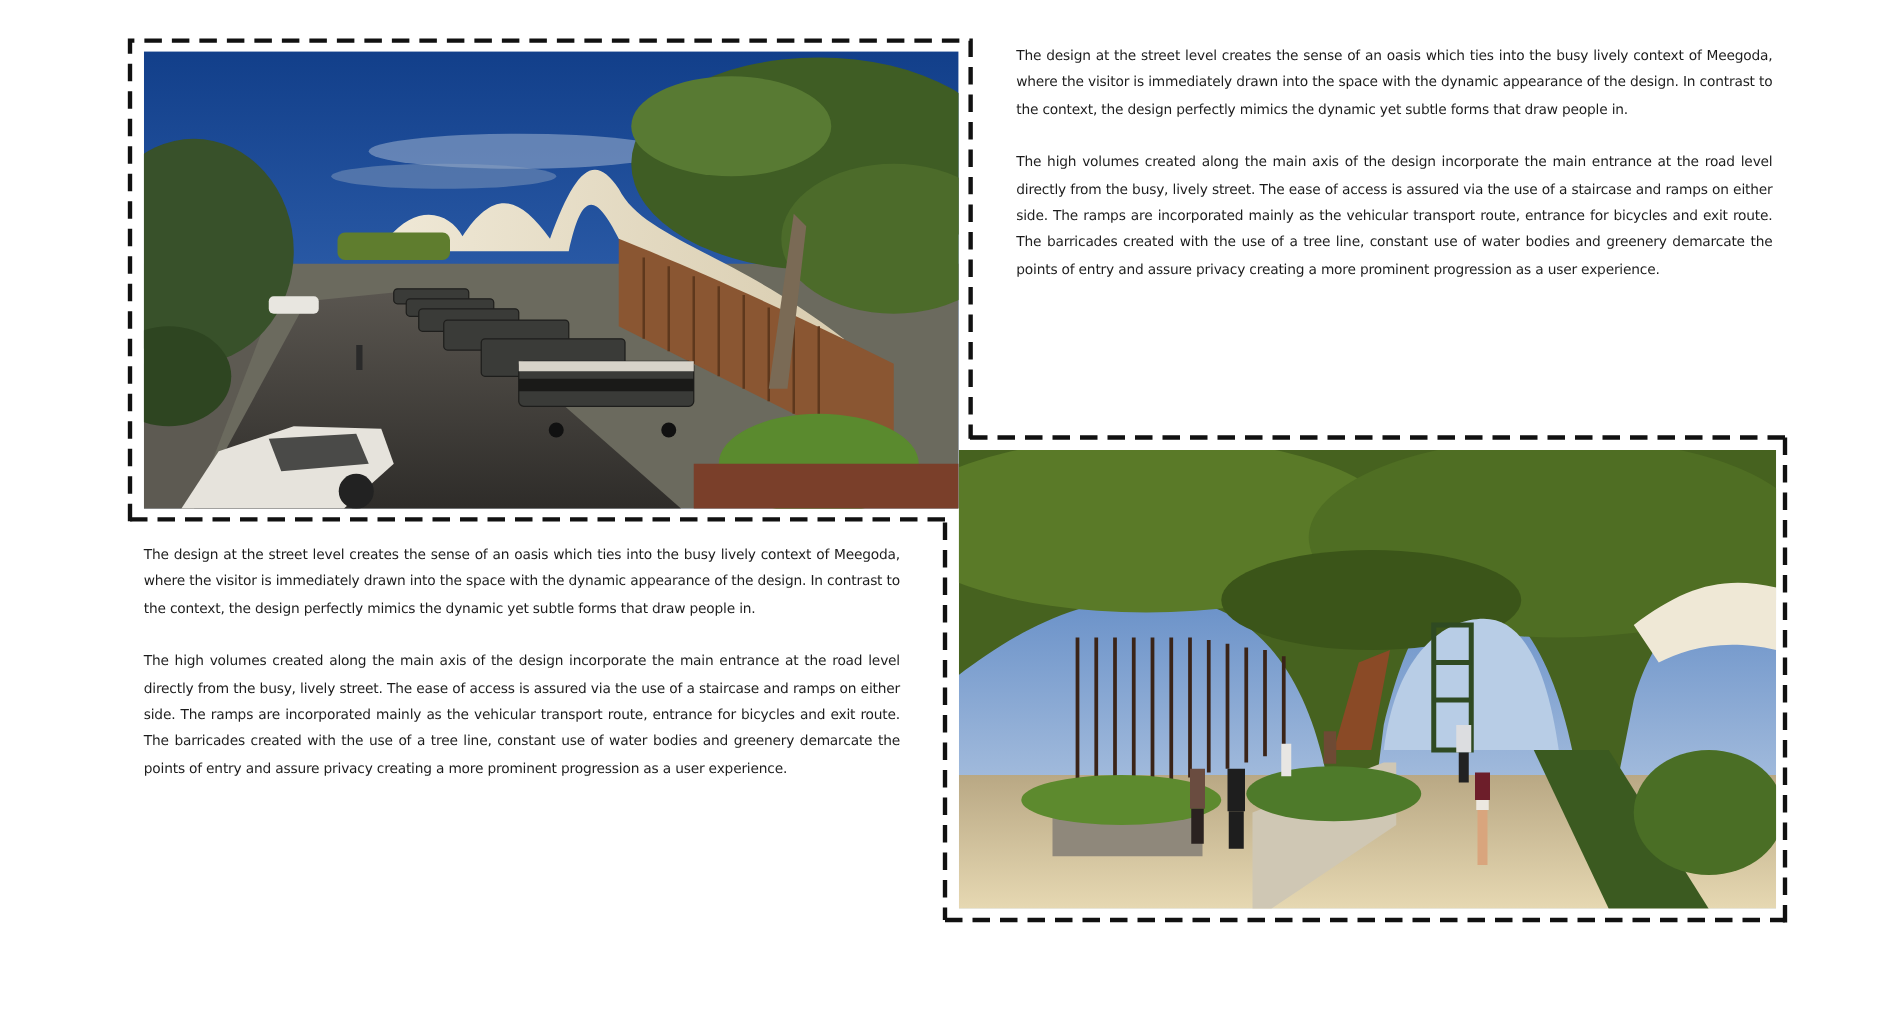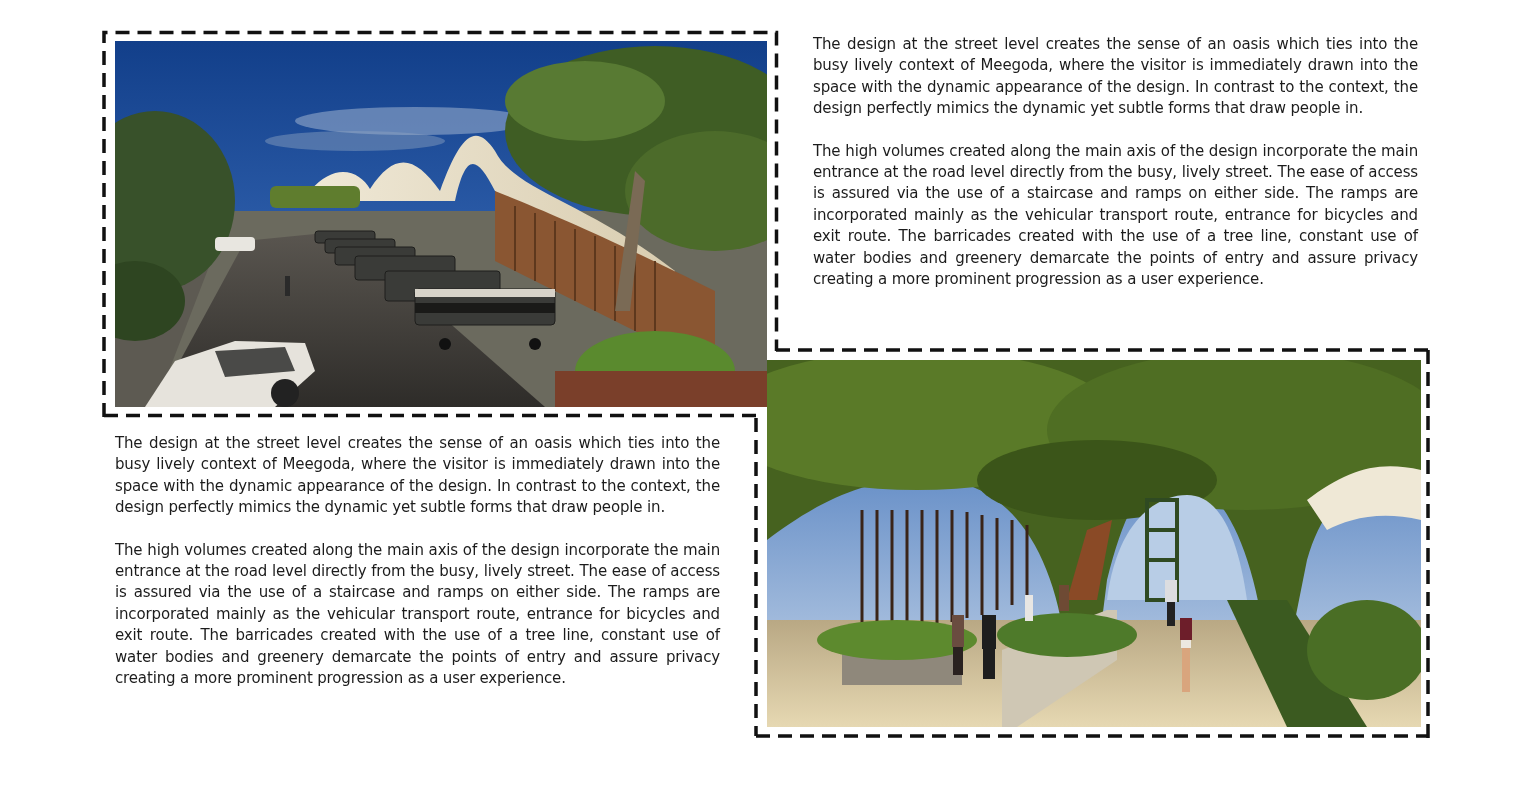--- a/index.html
+++ b/index.html
@@ -7,21 +7,21 @@
     body { position: relative; font-family: "DejaVu Sans", sans-serif; color: #1a1a1a; }
 
     .dash-frame { position: absolute; pointer-events: none; }
     .dash-frame svg { display: block; overflow: visible; }
 
     .render { position: absolute; overflow: hidden; }
     .render svg { display: block; width: 100%; height: 100%; }
 
     .text-block {
       position: absolute;
-      font-size: 15px;
+      font-size: 11px;
       line-height: 21.4px;
       text-align: justify;
       letter-spacing: -0.15px;
       color: #1c1c1c;
     }
     .text-block p { margin: 0; }
     .text-block p + p { margin-top: 21px; }
   </style>
 </head>
 <body>

